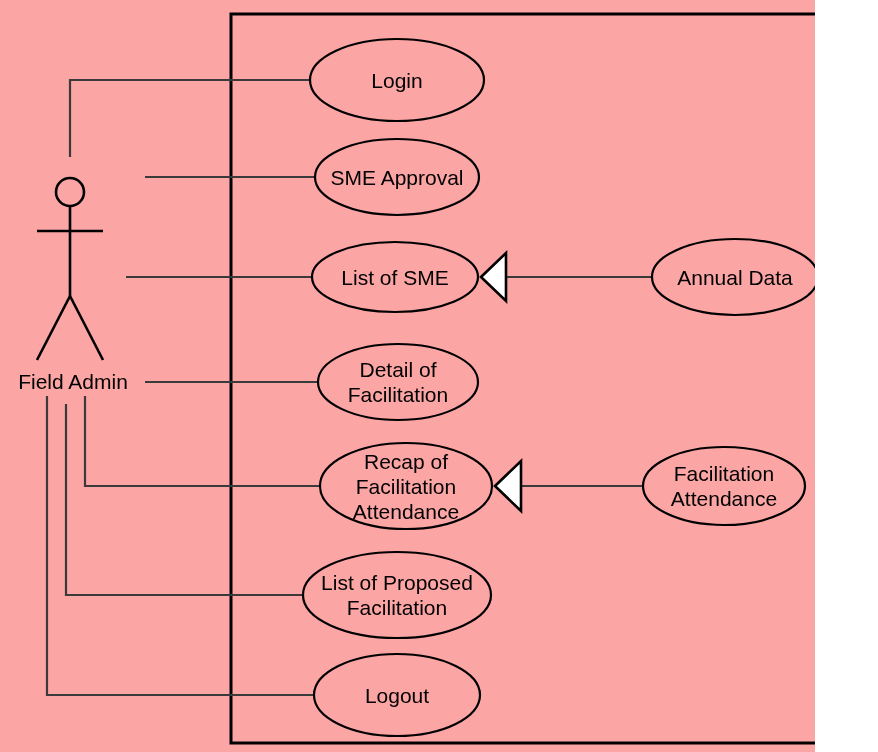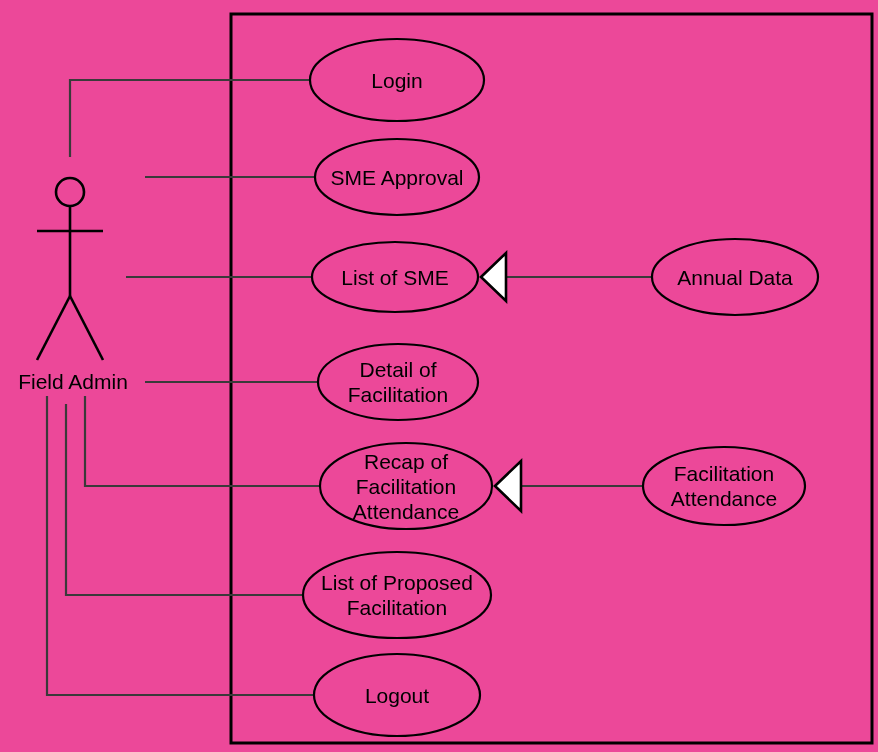--- a/index.html
+++ b/index.html
@@ -3,23 +3,23 @@
 <meta charset="utf-8">
 <title>Use Case Diagram</title>
 <style>
   html, body {
     margin: 0;
     padding: 0;
     background: #ffffff;
   }
   #diagram-root {
     position: relative;
-    width: 878px;
+    width: 815px;
     height: 752px;
-    background: #ec4899;
+    background: #fca5a5;
     font-family: "Liberation Sans", sans-serif;
     overflow: hidden;
   }
   svg#uml-canvas {
     display: block;
     width: 878px;
     height: 752px;
   }
   .boundary-rect {
     fill: none;

